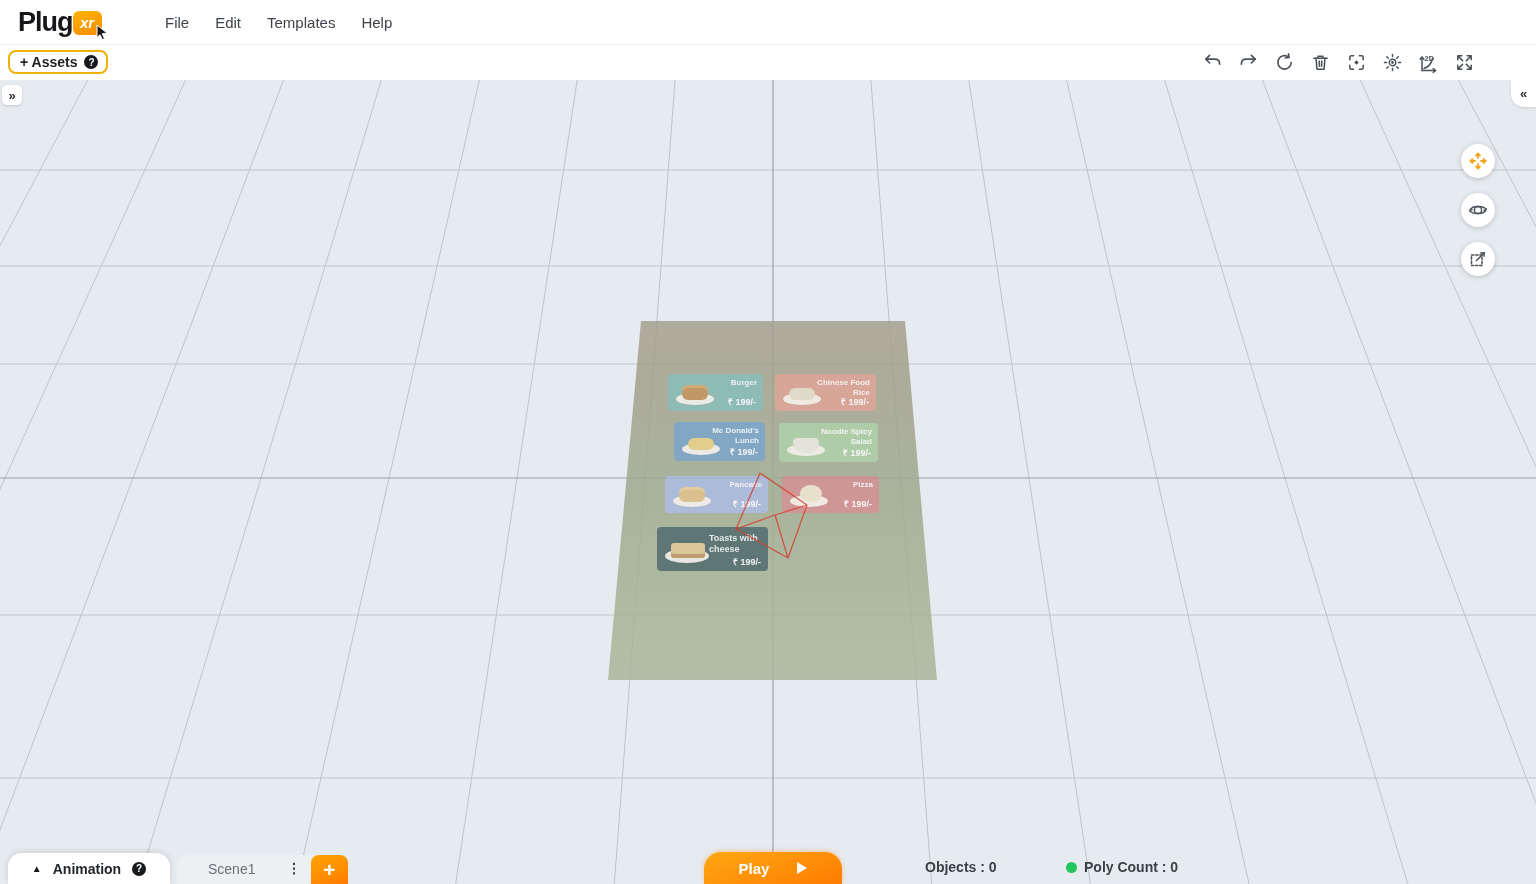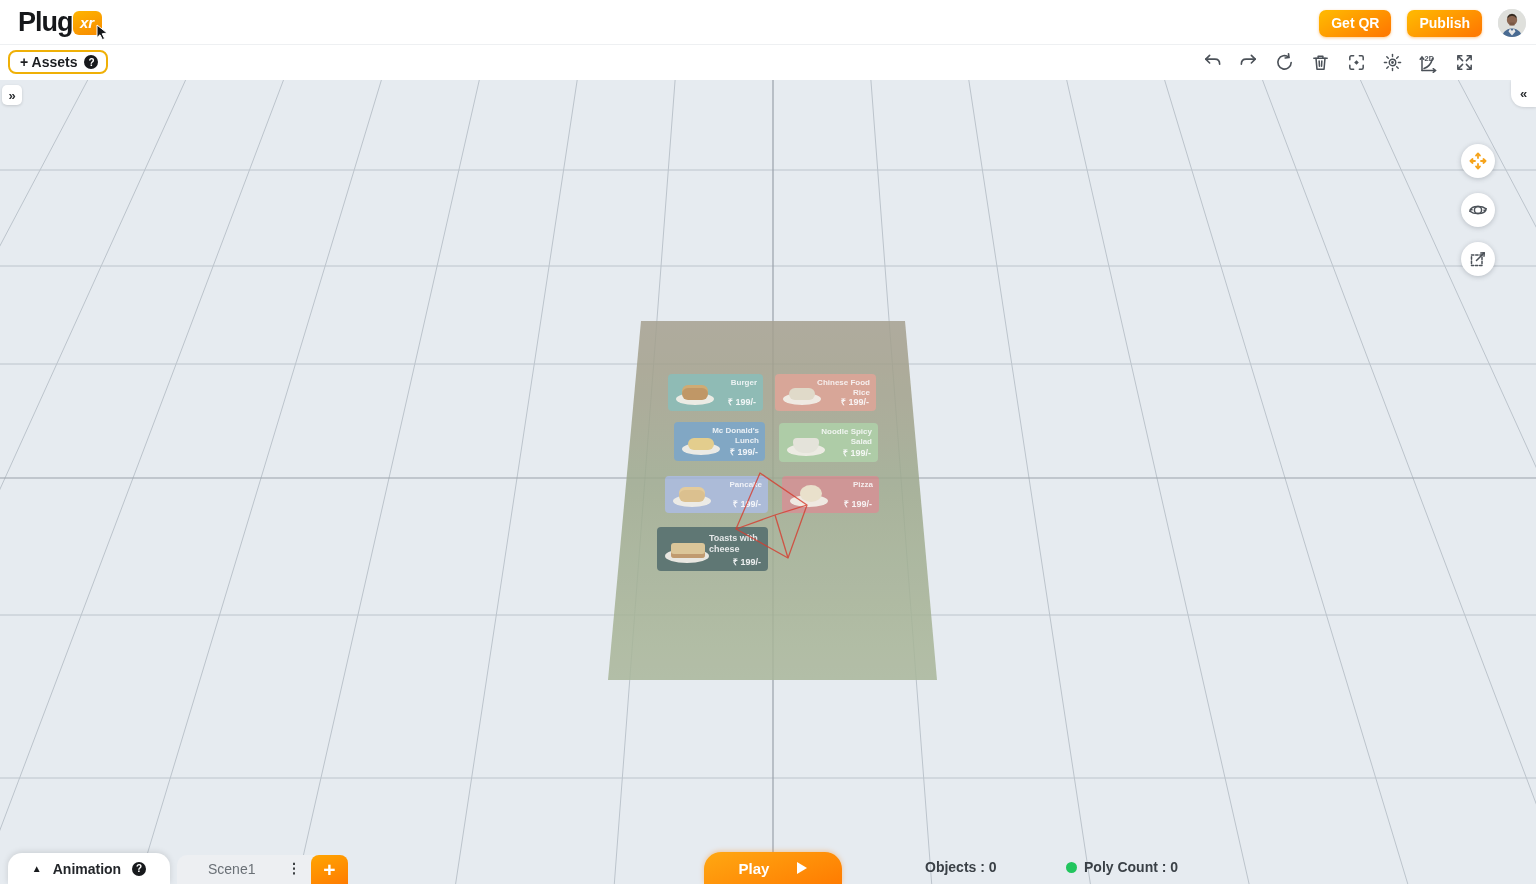--- a/index.html
+++ b/index.html
@@ -93,36 +93,28 @@
       <span class="logo-badge">
         <span>xr</span>
         <span class="logo-cursor">
           <svg width="14" height="16" viewBox="0 0 14 16">
               <path d="M2 1 L12 9 L7.2 9.8 L9.6 14.6 L7.4 15.6 L5 10.8 L2 13.6 Z" fill="#17191c" stroke="#fff" stroke-width="1"></path>
             </svg>
         </span>
       </span>
     </div>
 
-
-
-    <div class="header-right">
-      <button class="btn-orange">Get QR</button>
-      <button class="btn-orange">Publish</button>
-      <div class="avatar">
-        <svg width="28" height="28" viewBox="0 0 28 28">
-          <rect width="28" height="28" fill="#dfe0dc"></rect>
-          <circle cx="14" cy="11" r="5.2" fill="#8a6550"></circle>
-          <path d="M9.5 9.5 a5 5 0 0 1 9 0 l0 -2 a5 5 0 0 0 -9 0 z" fill="#33291f"></path>
-          <path d="M11.5 13.5 h5 v3 h-5 z" fill="#7a5844"></path>
-          <path d="M4 28 c1-7 7-8.5 10-8.5 c3 0 9 1.5 10 8.5 z" fill="#4a6b92"></path>
-          <path d="M12 19.5 l2 2.5 2-2.5 1.5 3 -3.5 4 -3.5-4 z" fill="#e8e8e8"></path>
-        </svg>
-      </div>
-    </div>
+    <nav class="menubar">
+      <span class="mitem">File</span>
+      <span class="mitem">Edit</span>
+      <span class="mitem">Templates</span>
+      <span class="mitem">Help</span>
+    </nav>
+
+
   </header>
 
   <div class="toolbar">
     <button class="assets-btn">
       <span>+ Assets</span>
       <span class="badge-q">?</span>
     </button>
 
     <div class="tool-icons">
       <button class="ticon">

